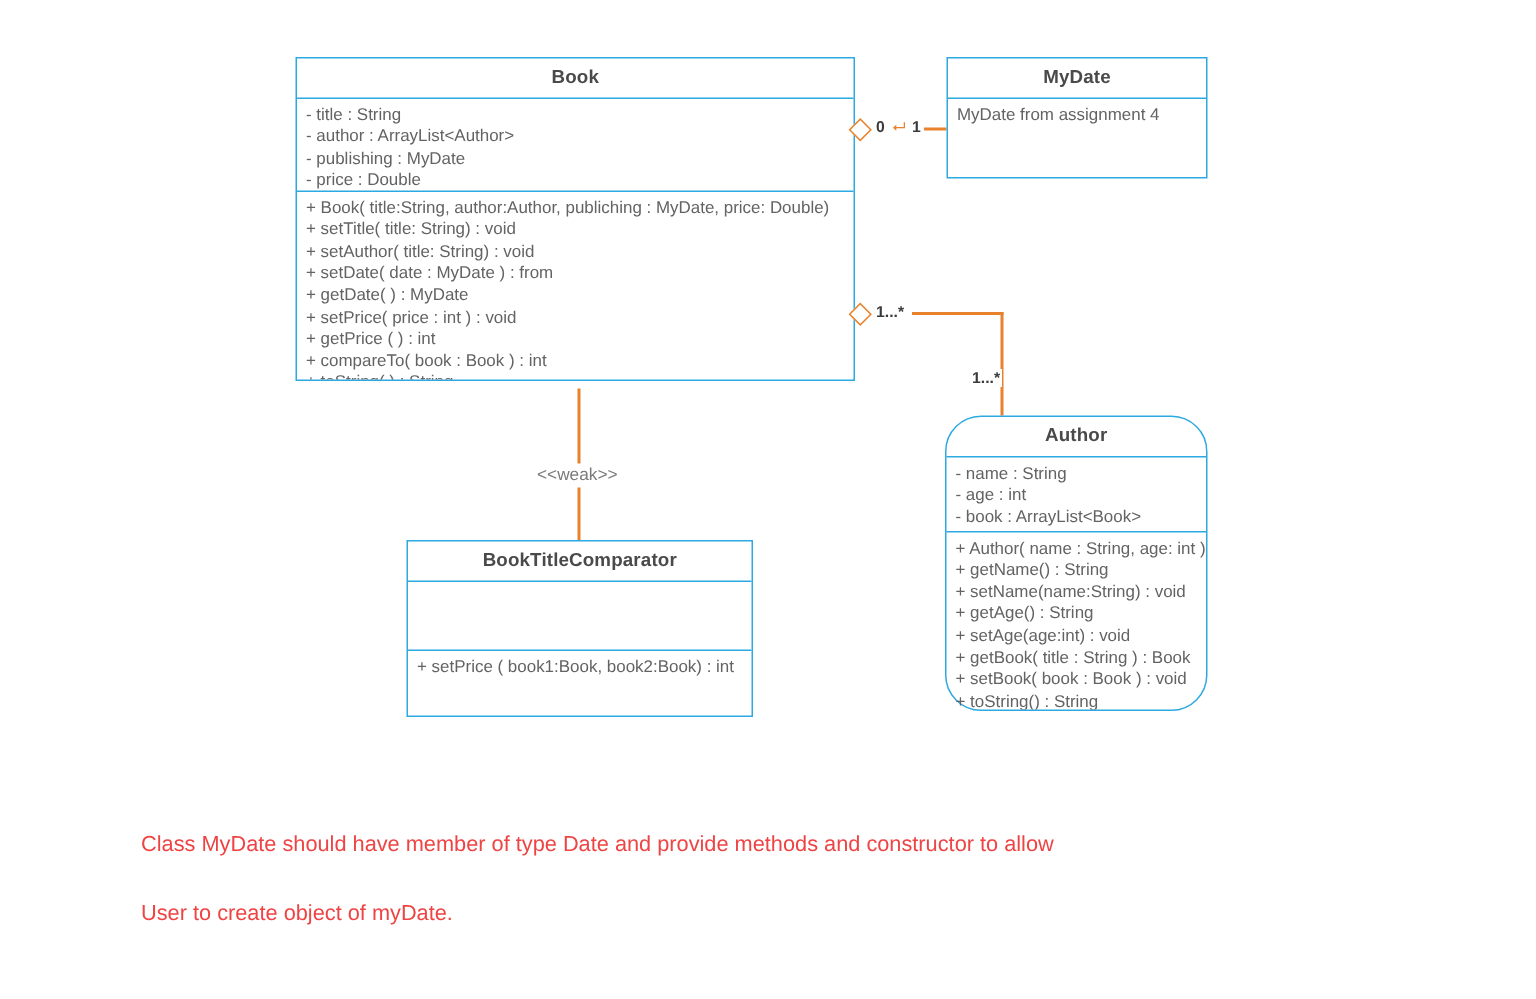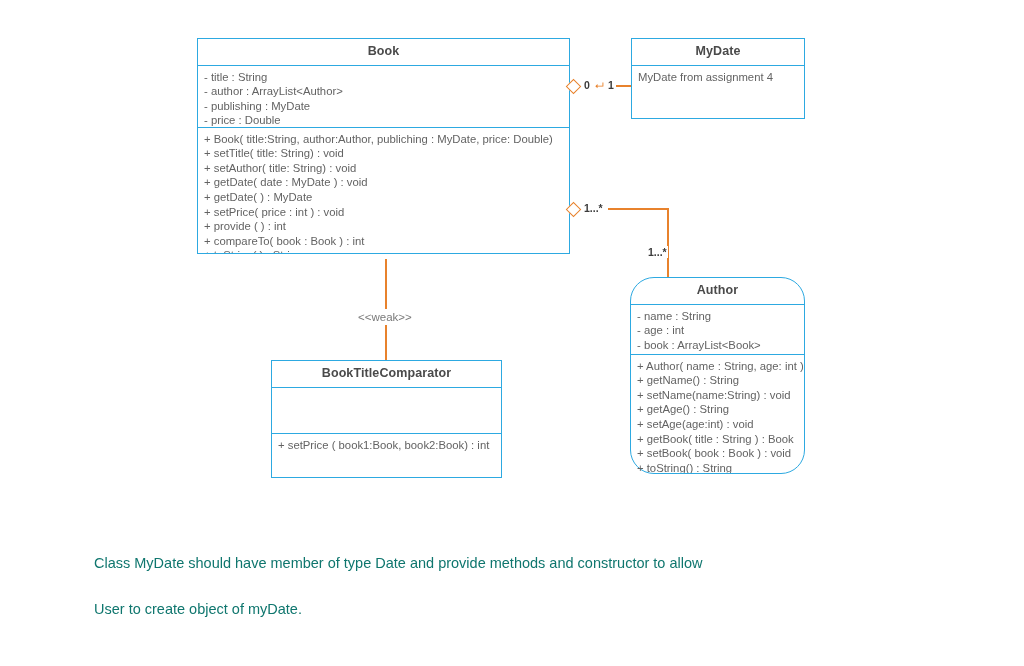--- a/index.html
+++ b/index.html
@@ -123,21 +123,21 @@
     white-space: nowrap;
     z-index: 5;
   }
   
   #caption {
     position: absolute;
     left: 94px;
     top: 540px;
     width: 830px;
     font-size: 14.5px;
-    color: #0f766e;
+    color: #ef4444;
     line-height: 46px;
   }
   #caption .cap-line { display: block; white-space: nowrap; }
 </style>
 </head>
 <body>
 
 <div id="canvas">
 
   <div class="diamond" style="left: 568px; top: 81px;"></div>
@@ -160,24 +160,24 @@
     <div class="uml-compartment divided" id="book-attrs">
       <span class="uml-row">- title : String</span>
       <span class="uml-row">- author : ArrayList&lt;Author&gt;</span>
       <span class="uml-row">- publishing : MyDate</span>
       <span class="uml-row">- price : Double</span>
     </div>
     <div class="uml-compartment" id="book-methods">
       <span class="uml-row">+ Book( title:String, author:Author, publiching : MyDate, price: Double)</span>
       <span class="uml-row">+ setTitle( title: String) : void</span>
       <span class="uml-row">+ setAuthor( title: String) : void</span>
-      <span class="uml-row">+ getDate( date : MyDate ) : void</span>
+      <span class="uml-row">+ setDate( date : MyDate ) : from</span>
       <span class="uml-row">+ getDate( ) : MyDate</span>
       <span class="uml-row">+ setPrice( price : int ) : void</span>
-      <span class="uml-row">+ provide ( ) : int</span>
+      <span class="uml-row">+ getPrice ( ) : int</span>
       <span class="uml-row">+ compareTo( book : Book ) : int</span>
       <span class="uml-row">+ toString( ) : String</span>
     </div>
   </div>
 
   <div class="uml-class" id="class-mydate">
     <div class="uml-title">MyDate</div>
     <div class="uml-compartment" id="mydate-body">
       <span class="uml-row uml-note">MyDate from assignment 4</span>
     </div>

